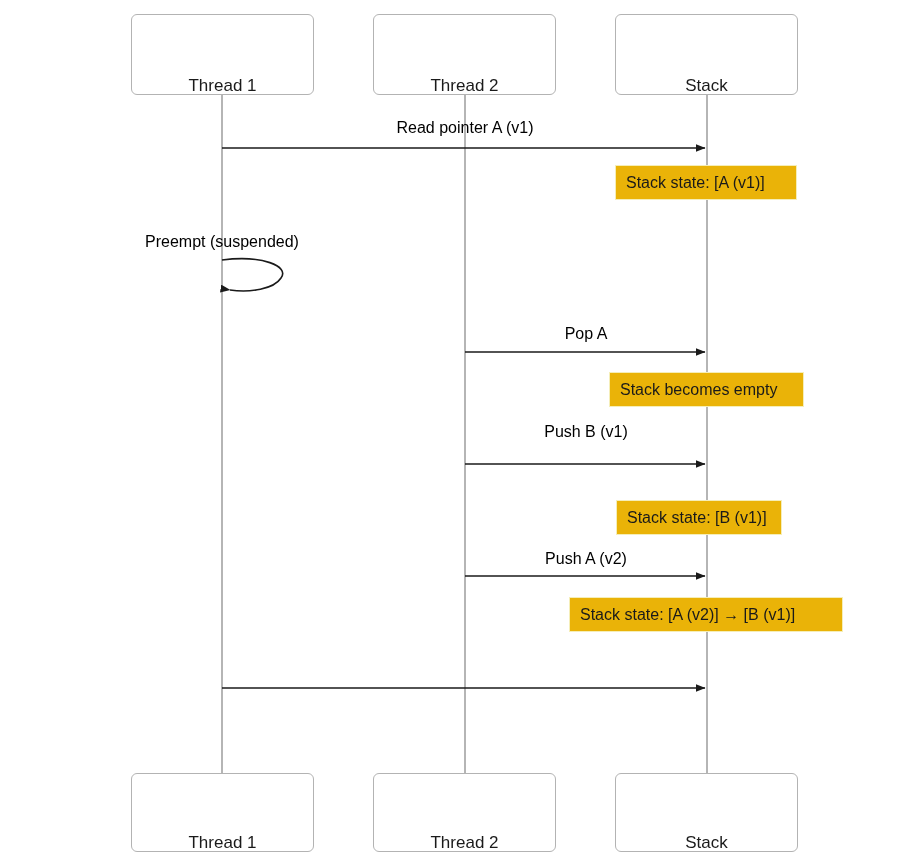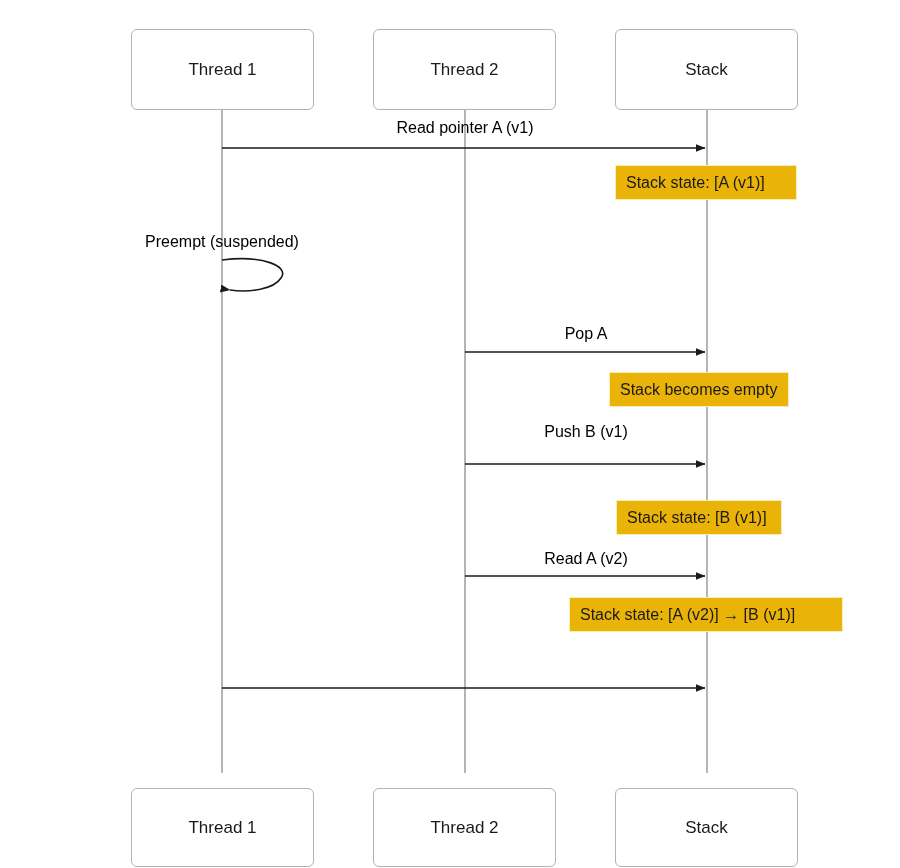--- a/index.html
+++ b/index.html
@@ -26,24 +26,23 @@
     width: 900px;
     height: 868px;
   }
   .participant-box {
     position: absolute;
     box-sizing: border-box;
     background: #ffffff;
     border: 1px solid #b3b3b3;
     border-radius: 6px;
     display: flex;
-    align-items: center;
+    align-items: flex-end;
     justify-content: center;
     z-index: 3;
-    margin-top: 15px;
   }
   .participant-label {
     font-size: 17px;
     color: #1a1a1a;
     line-height: 1;
     white-space: nowrap;
   }
   .msg-label {
     position: absolute;
     font-size: 16px;
@@ -127,28 +126,28 @@
   </div>
 
   <div class="msg-label" style="left:465px; top:120px;">Read pointer A (v1)</div>
 
   <div class="msg-label" style="left:222px; top:234px;">Preempt (suspended)</div>
 
   <div class="msg-label" style="left:586px; top:326px;">Pop A</div>
 
   <div class="msg-label" style="left:586px; top:424px;">Push B (v1)</div>
 
-  <div class="msg-label" style="left:586px; top:551px;">Read A (v2)</div>
+  <div class="msg-label" style="left:586px; top:551px;">Push A (v2)</div>
 
 
   <div class="note-box" style="left:615px; top:165px; width:182px; height:35px;">
     <span class="note-label">Stack state: [A (v1)]</span>
   </div>
 
-  <div class="note-box" style="left:609px; top:372px; width:180px; height:35px;">
+  <div class="note-box" style="left:609px; top:372px; width:195px; height:35px;">
     <span class="note-label">Stack becomes empty</span>
   </div>
 
   <div class="note-box" style="left:616px; top:484px; width:166px; height:35px;margin-top:16px;">
     <span class="note-label">Stack state: [B (v1)]</span>
   </div>
 
   <div class="note-box" style="left:569px; top:597px; width:274px; height:35px;">
     <span class="note-label">Stack state: [A (v2)] → [B (v1)]</span>
   </div>

